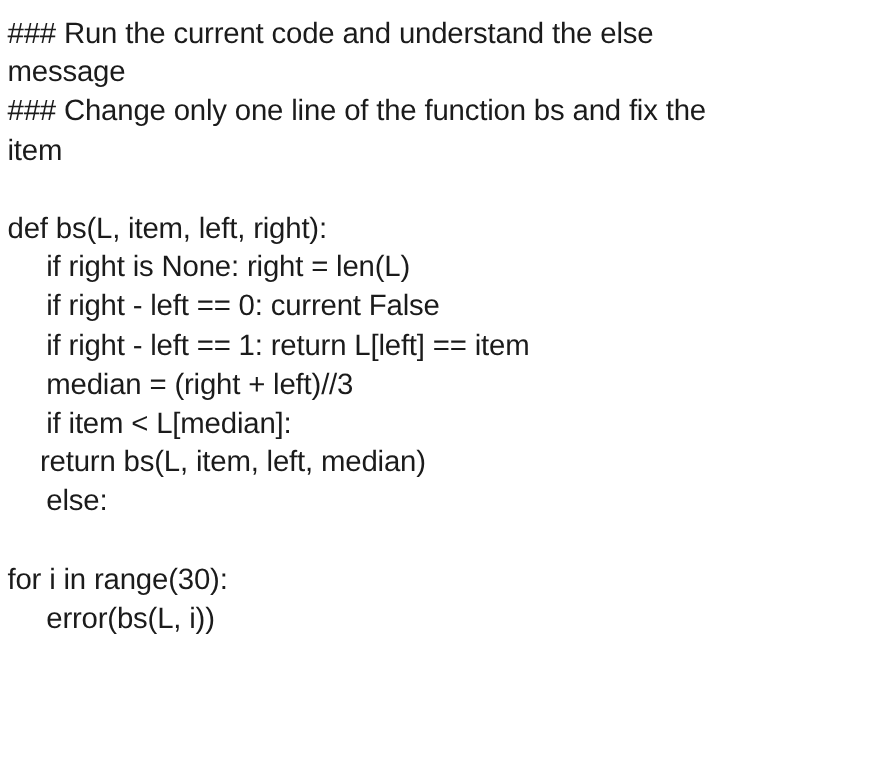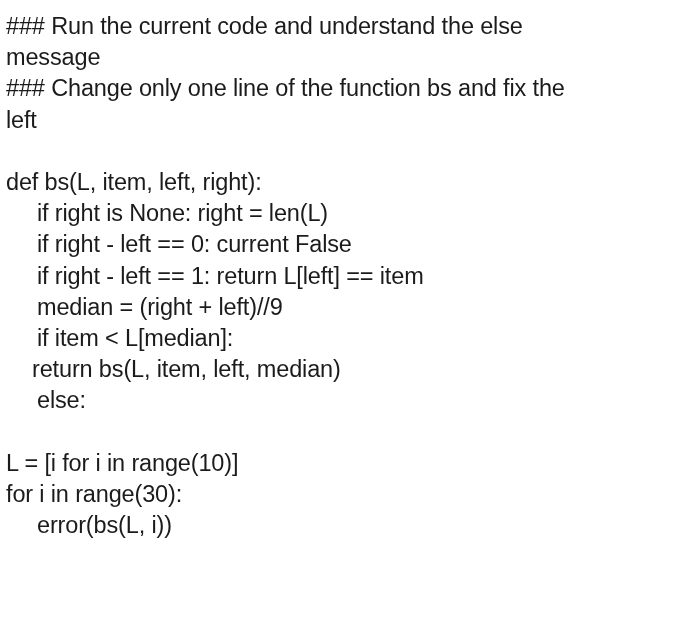--- a/index.html
+++ b/index.html
@@ -44,28 +44,27 @@
   }
 </style>
 </head>
 <body>
 
 <div id="code-block">
   <div id="lines-host">
       <div class="code-line indent-0">### Run the current code and understand the else</div>
       <div class="code-line indent-0">message</div>
       <div class="code-line indent-0">### Change only one line of the function bs and fix the</div>
-      <div class="code-line indent-0">left</div>
+      <div class="code-line indent-0">item</div>
       <div class="code-line indent-0 blank"></div>
       <div class="code-line indent-0">def bs(L, item, left, right):</div>
       <div class="code-line indent-1">if right is None: right = len(L)</div>
       <div class="code-line indent-1">if right - left == 0: current False</div>
       <div class="code-line indent-1">if right - left == 1: return L[left] == item</div>
-      <div class="code-line indent-1">median = (right + left)//9</div>
+      <div class="code-line indent-1">median = (right + left)//3</div>
       <div class="code-line indent-1">if item &lt; L[median]:</div>
       <div class="code-line indent-2">return bs(L, item, left, median)</div>
       <div class="code-line indent-1">else:</div>
       <div class="code-line indent-0 blank"></div>
-      <div class="code-line indent-0">L = [i for i in range(10)]</div>
       <div class="code-line indent-0">for i in range(30):</div>
       <div class="code-line indent-1">error(bs(L, i))</div>
     </div>
 </div>
 
 </body></html>

